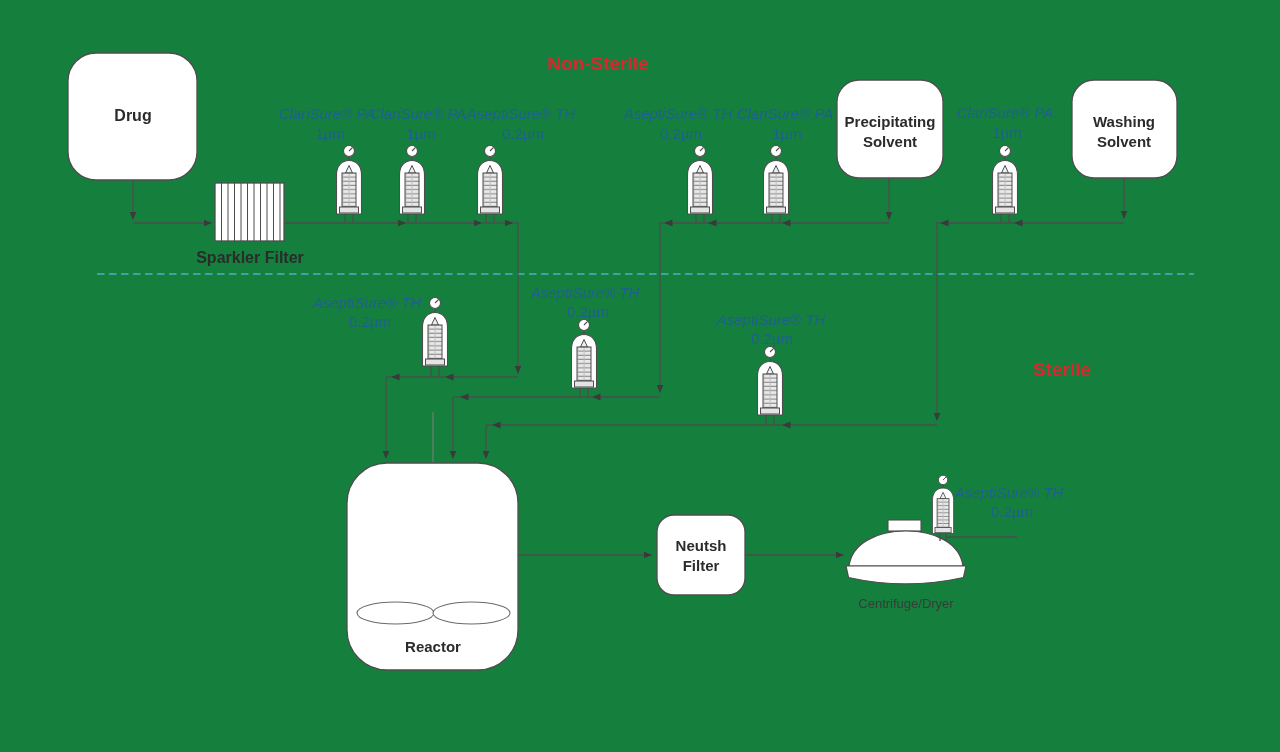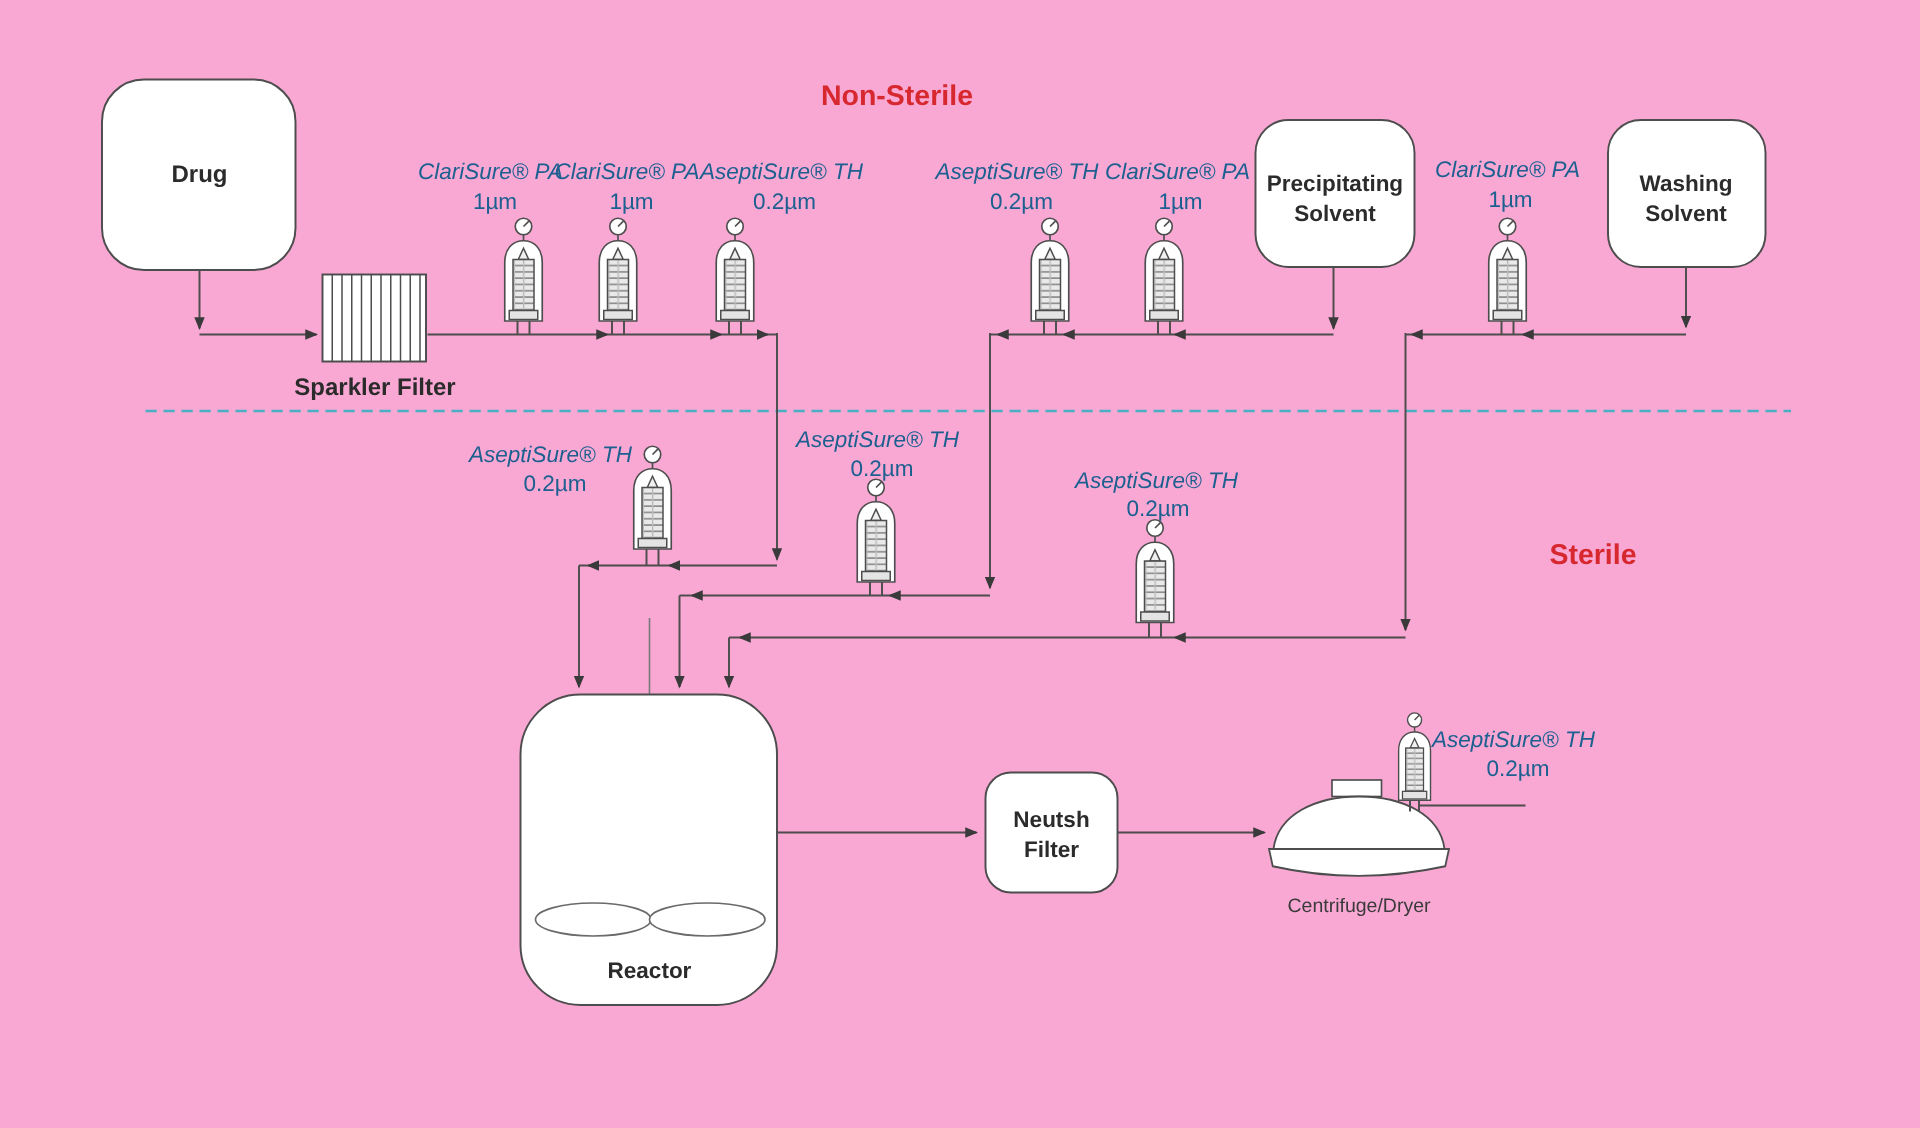--- a/index.html
+++ b/index.html
@@ -1,16 +1,16 @@
 <!DOCTYPE html>
 <html><head>
 <meta charset="utf-8">
 <style>
   html,body{margin:0;padding:0;background:#ffffff;}
-  .stage{position:relative;width:1280px;height:752px;background:#f9a8d4;overflow:hidden;
+  .stage{position:relative;width:1280px;height:752px;background:#15803d;overflow:hidden;
          font-family:"Liberation Sans",sans-serif;}
   svg{display:block;}
   text{font-family:"Liberation Sans",sans-serif;}
   .zone-title{font-size:19px;font-weight:bold;fill:#D7282F;text-anchor:middle;}
   .brand{font-size:15px;font-style:italic;fill:#1D6090;text-anchor:middle;}
   .rating{font-size:15px;fill:#1D6090;text-anchor:middle;}
   .node-label{font-size:15px;font-weight:bold;fill:#2B2B2B;text-anchor:middle;}
   .node-label-lg{font-size:16px;font-weight:bold;fill:#2B2B2B;text-anchor:middle;}
   .small-label{font-size:13px;fill:#3a3a3a;text-anchor:middle;}
   .pipe{stroke:#4d4d4d;stroke-width:1.3;fill:none;}

